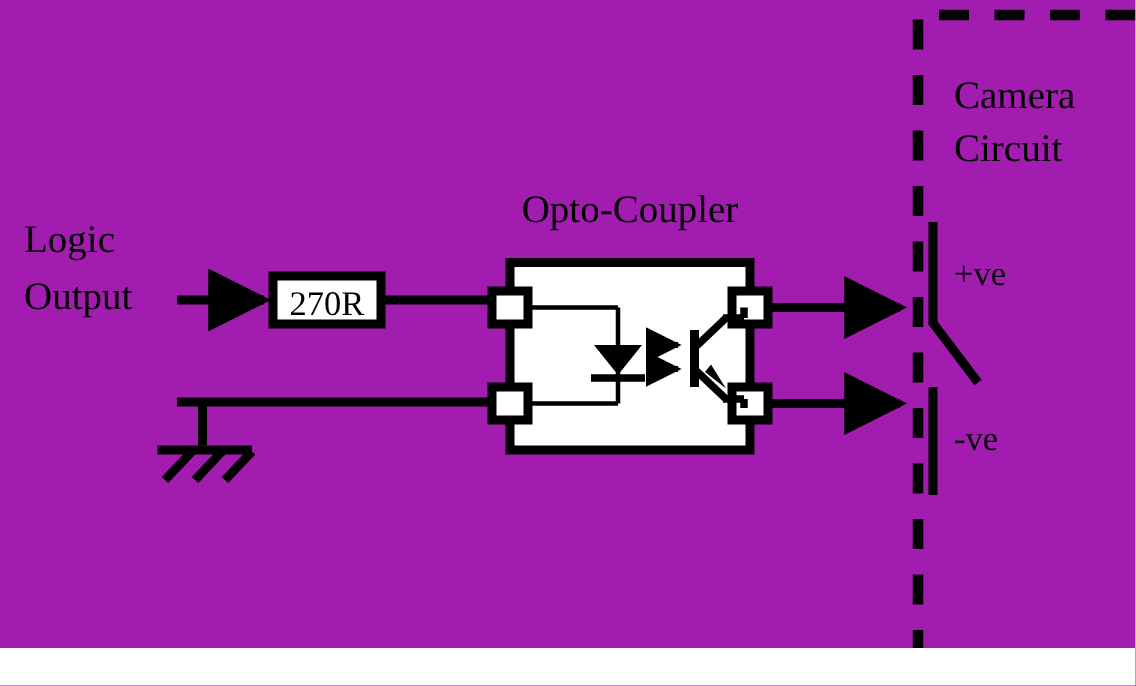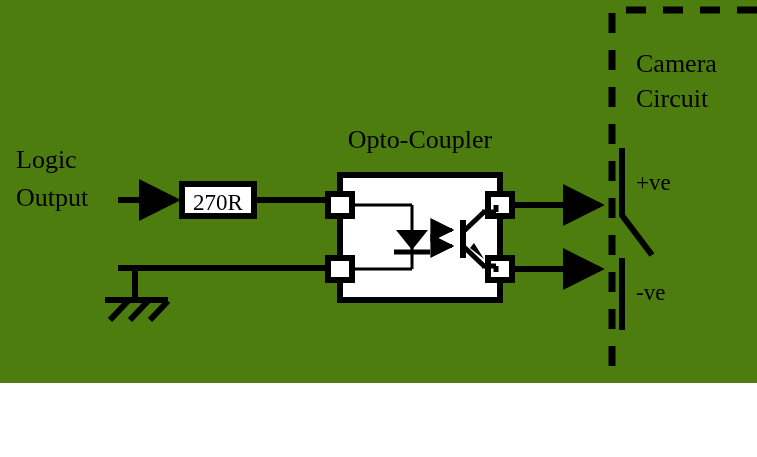--- a/index.html
+++ b/index.html
@@ -4,22 +4,22 @@
 <title>Opto-Coupler Camera Trigger Circuit</title>
 <style>
   html, body {
     margin: 0;
     padding: 0;
     background: #ffffff;
   }
   #diagram-root {
     position: relative;
     width: 757px;
-    height: 383px;
-    background: #4d7c0f;
+    height: 432px;
+    background: #a21caf;
     overflow: hidden;
     font-family: "Liberation Serif", "DejaVu Serif", serif;
   }
   svg#circuit-svg {
     display: block;
     width: 757px;
     height: 457px;
   }
   text {
     font-family: "Liberation Serif", "DejaVu Serif", serif;

